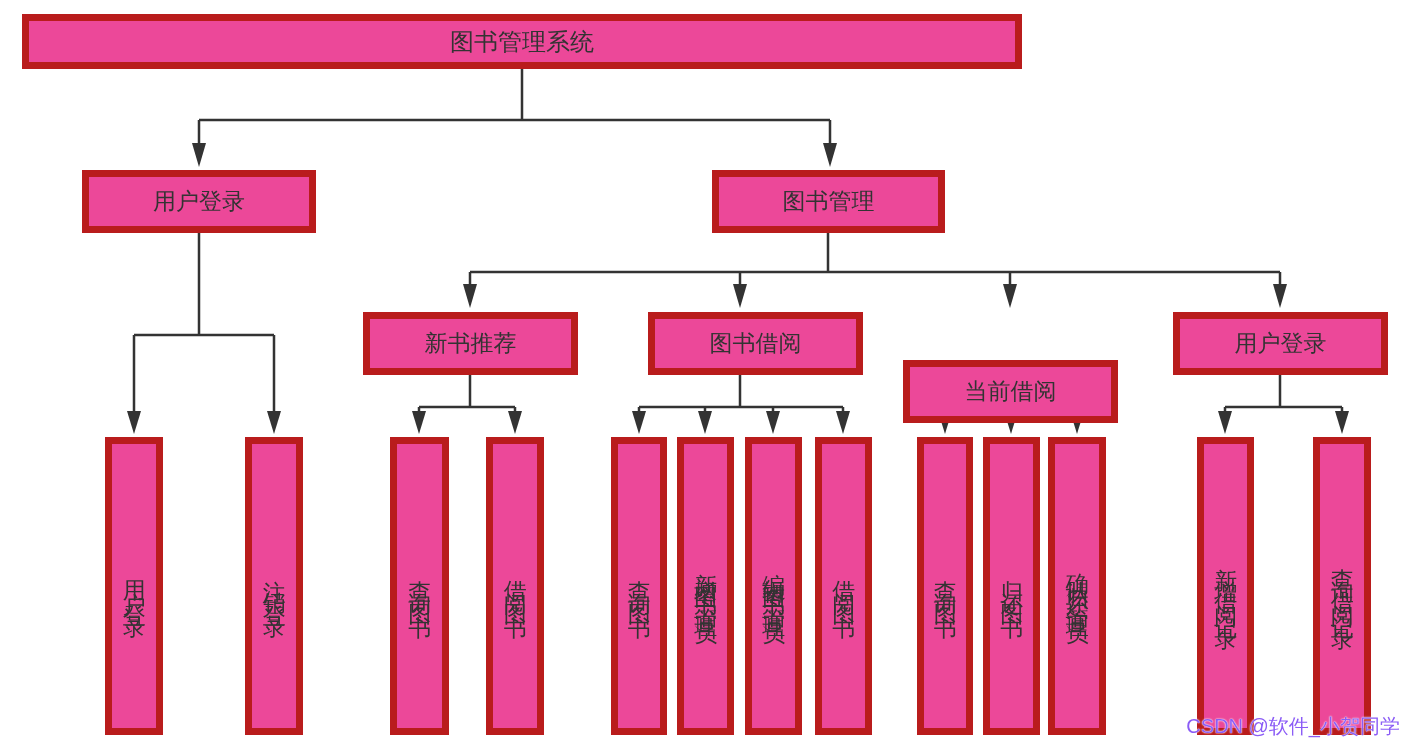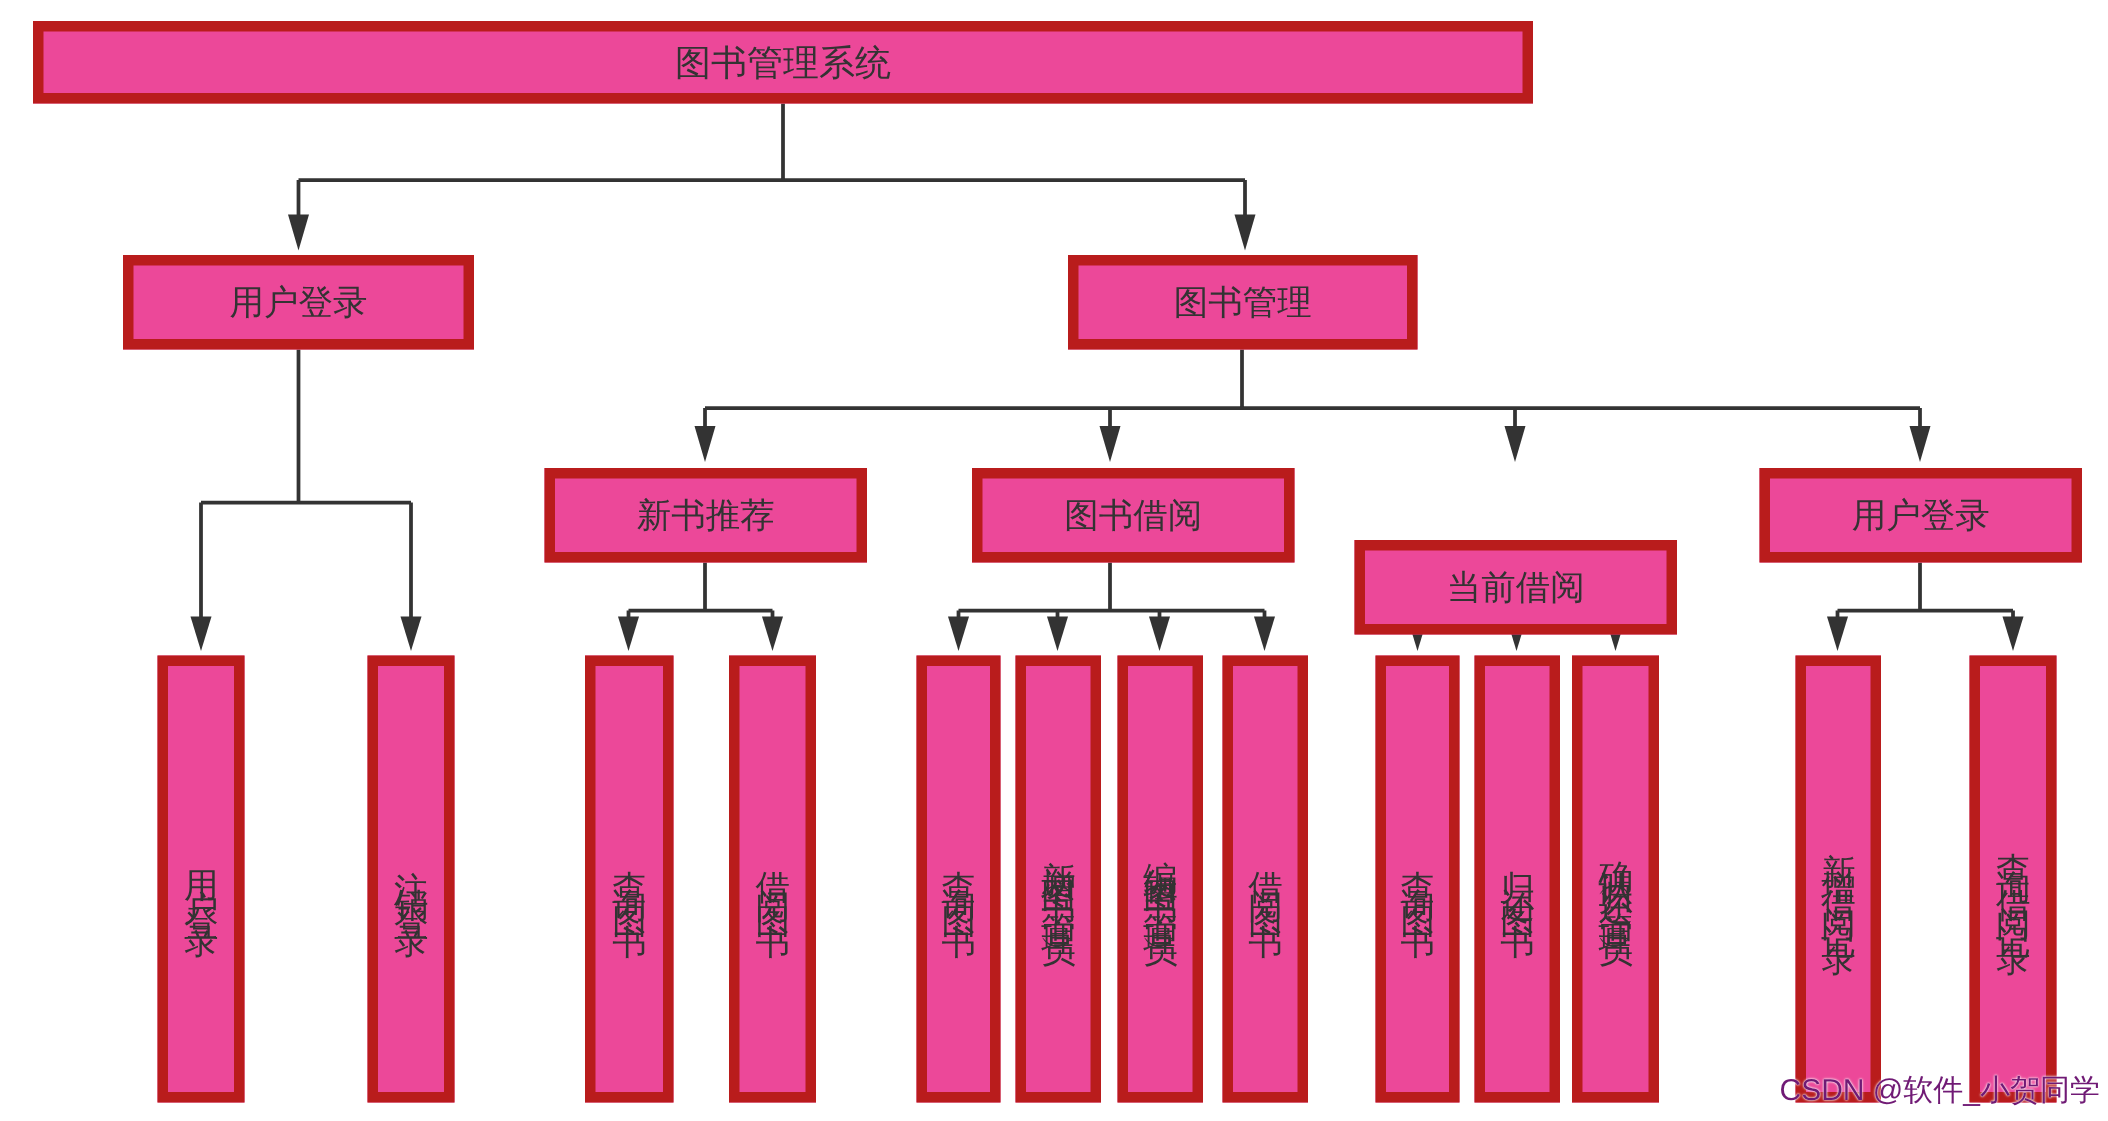--- a/index.html
+++ b/index.html
@@ -35,21 +35,21 @@
     letter-spacing: 12px;
     color: #333333;
     line-height: 1.1;
   }
   .long .leaf-label { letter-spacing: 7px; }
   .watermark {
     position: absolute;
     top: 713px;
     right: 5px;
     font-size: 20px;
-    color: #701a75;
+    color: #8b5cf6;
     text-shadow: 0 0 2px #ffffff, 0 0 1px #ffffff;
     z-index: 5;
     white-space: nowrap;
   }
 </style>
 </head>
 <body>
 
 <div class="canvas">
 

